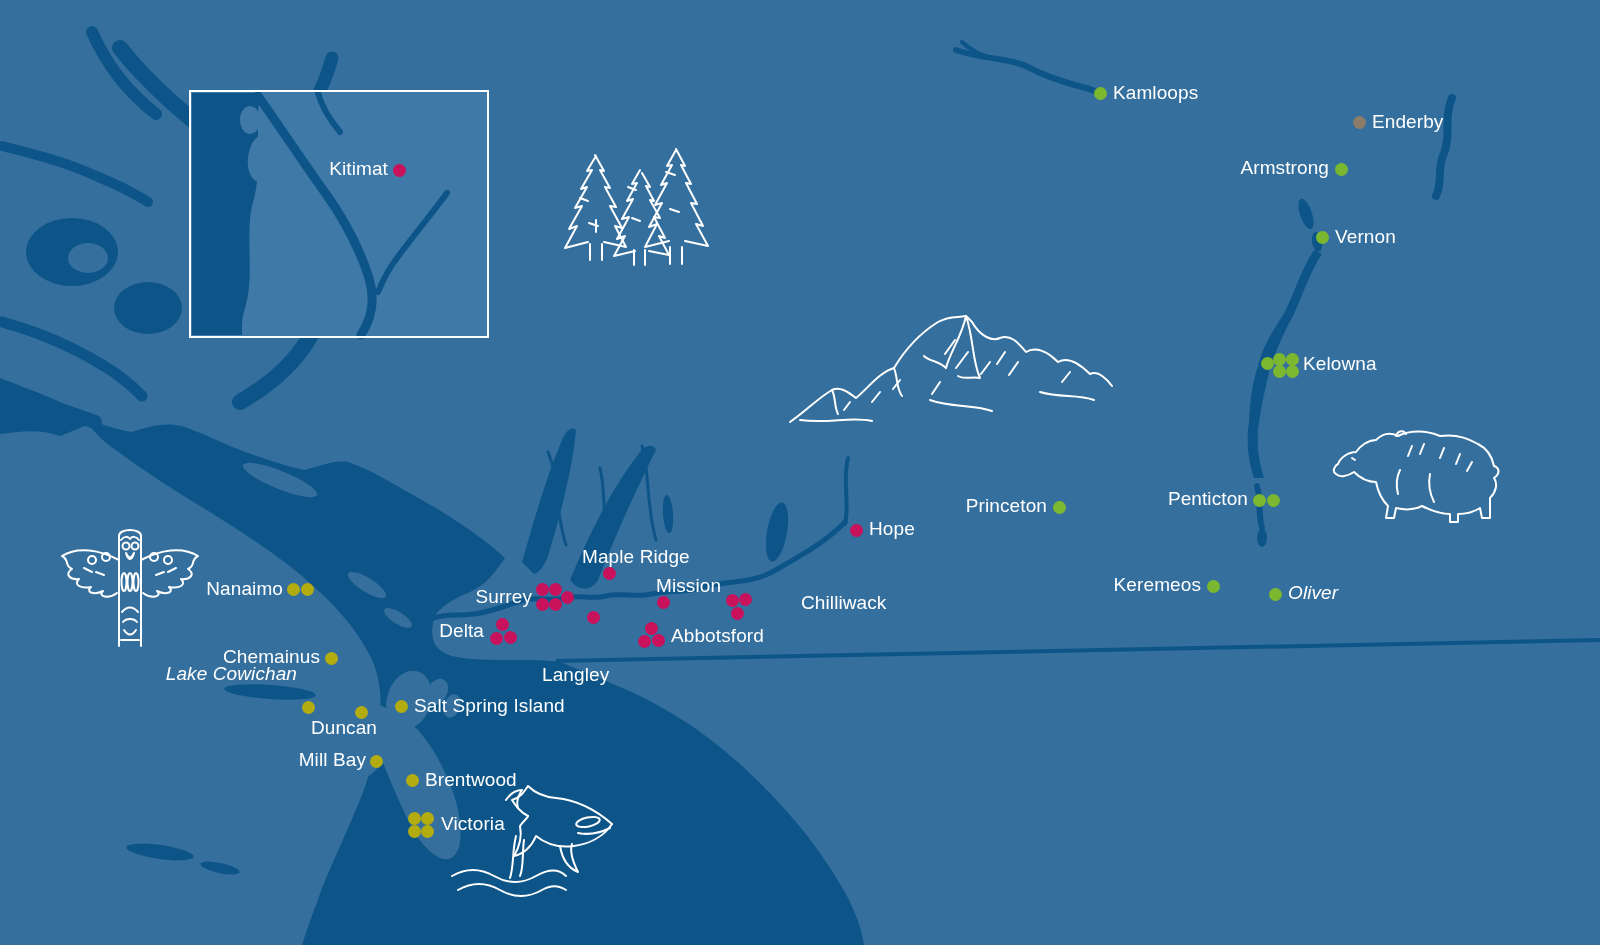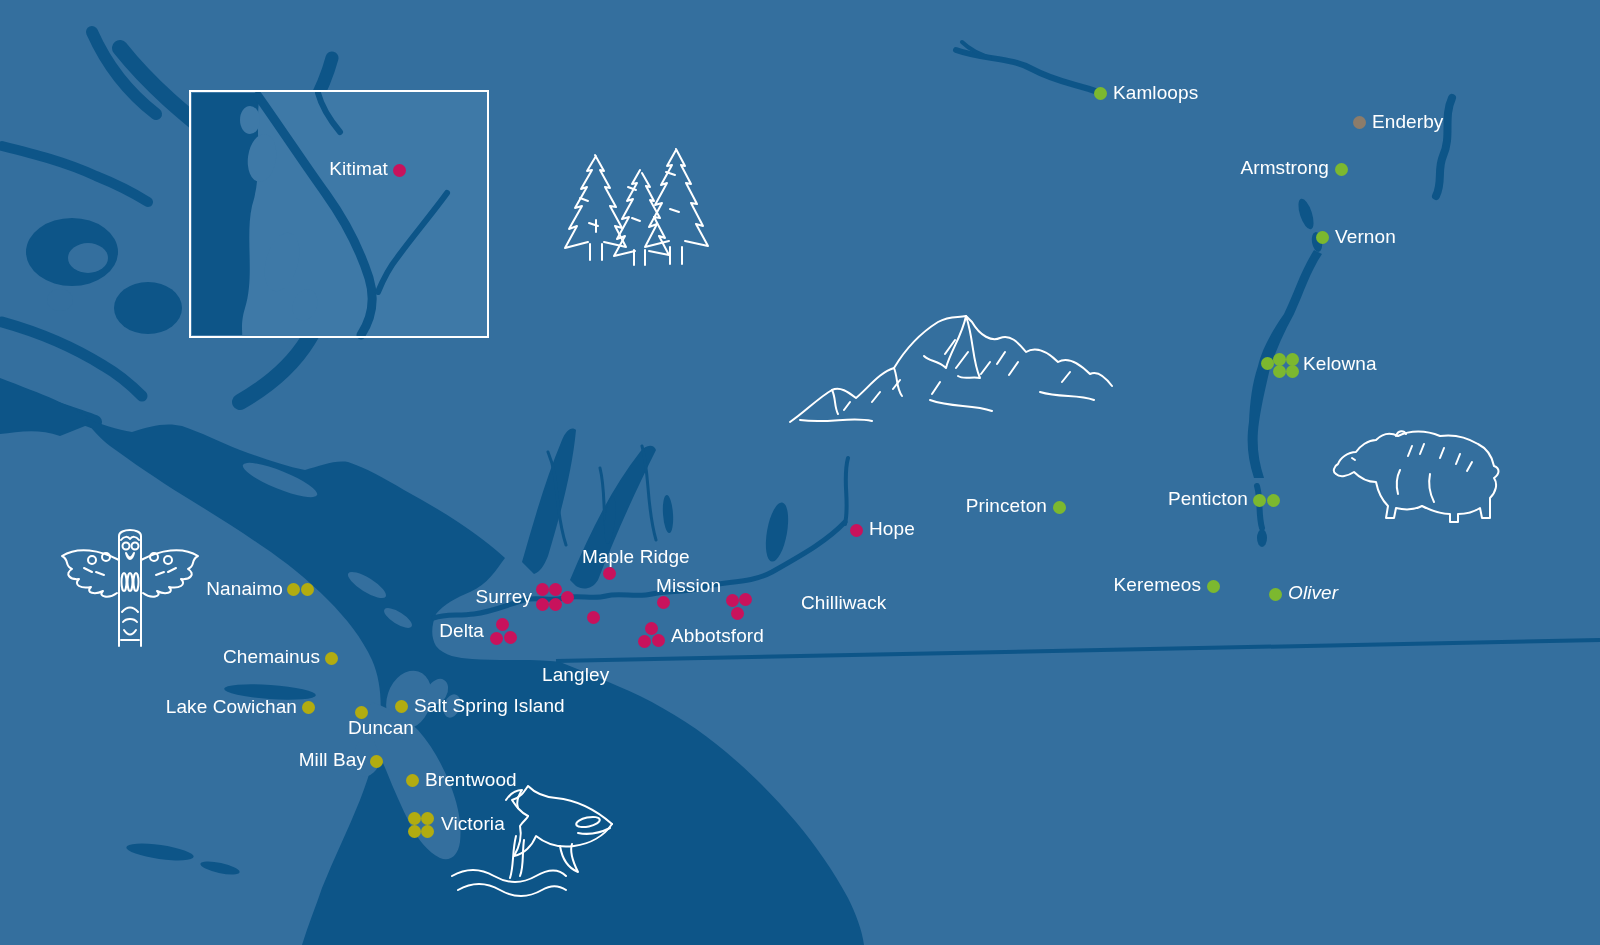--- a/index.html
+++ b/index.html
@@ -261,23 +261,23 @@
       <div class="city-dot" style="left: 502px; top: 624px; background: rgb(200, 18, 92);"></div>
       <div class="city-dot" style="left: 496px; top: 638px; background: rgb(200, 18, 92);"></div>
       <div class="city-dot" style="left: 510px; top: 637px; background: rgb(200, 18, 92);"></div>
       <span class="city-label left" style="left: 484px; top: 631px;">Delta</span>
       <div class="city-dot" style="left: 293px; top: 589px; background: rgb(178, 172, 16);"></div>
       <div class="city-dot" style="left: 307px; top: 589px; background: rgb(178, 172, 16);"></div>
       <span class="city-label left" style="left: 283px; top: 589px;">Nanaimo</span>
       <div class="city-dot" style="left: 331px; top: 658px; background: rgb(178, 172, 16);"></div>
       <span class="city-label left" style="left: 320px; top: 657px;">Chemainus</span>
       <div class="city-dot" style="left: 308px; top: 707px; background: rgb(178, 172, 16);"></div>
-      <span class="city-label left" style="left: 297px; top: 707px;">Lake Cowichan</span>
+      <span class="city-label left" style="left: 297px; top: 674px; font-style: italic;">Lake Cowichan</span>
       <div class="city-dot" style="left: 361px; top: 712px; background: rgb(178, 172, 16);"></div>
-      <span class="city-label center" style="left: 381px; top: 728px;">Duncan</span>
+      <span class="city-label center" style="left: 344px; top: 728px;">Duncan</span>
       <div class="city-dot" style="left: 401px; top: 706px; background: rgb(178, 172, 16);"></div>
       <span class="city-label " style="left: 414px; top: 706px;">Salt Spring Island</span>
       <div class="city-dot" style="left: 376px; top: 761px; background: rgb(178, 172, 16);"></div>
       <span class="city-label left" style="left: 366px; top: 760px;">Mill Bay</span>
       <div class="city-dot" style="left: 412px; top: 780px; background: rgb(178, 172, 16);"></div>
       <span class="city-label " style="left: 425px; top: 780px;">Brentwood</span>
       <div class="city-dot" style="left: 414px; top: 818px; background: rgb(178, 172, 16);"></div>
       <div class="city-dot" style="left: 427px; top: 818px; background: rgb(178, 172, 16);"></div>
       <div class="city-dot" style="left: 414px; top: 831px; background: rgb(178, 172, 16);"></div>
       <div class="city-dot" style="left: 427px; top: 831px; background: rgb(178, 172, 16);"></div>

